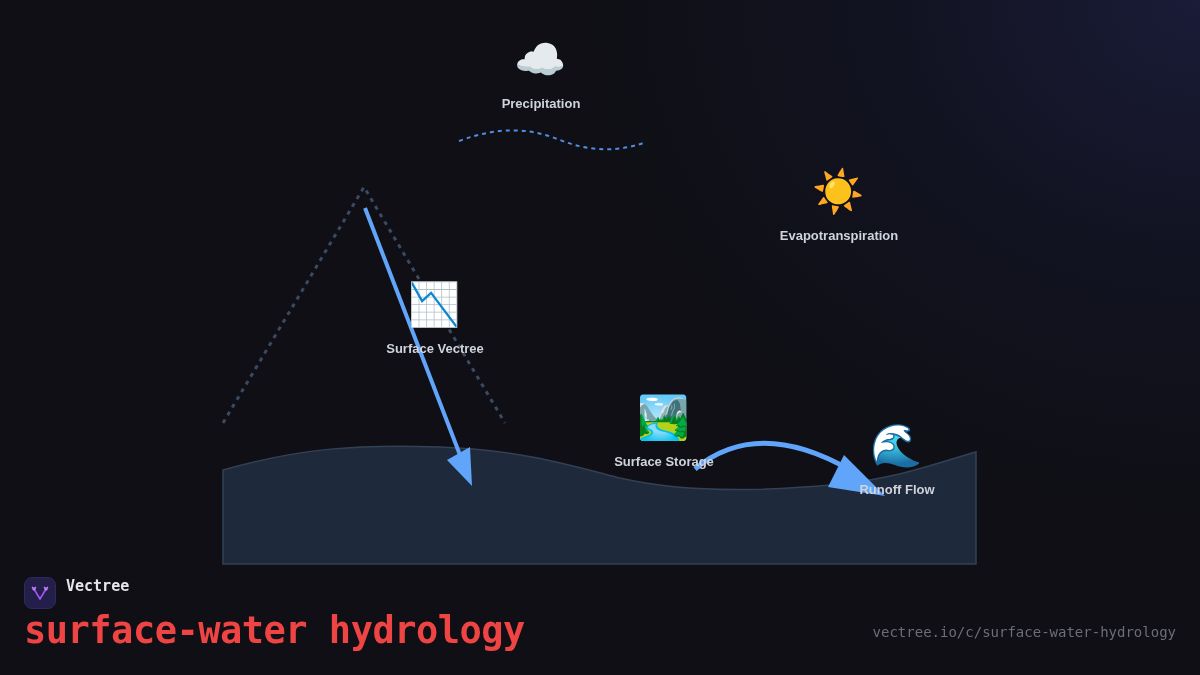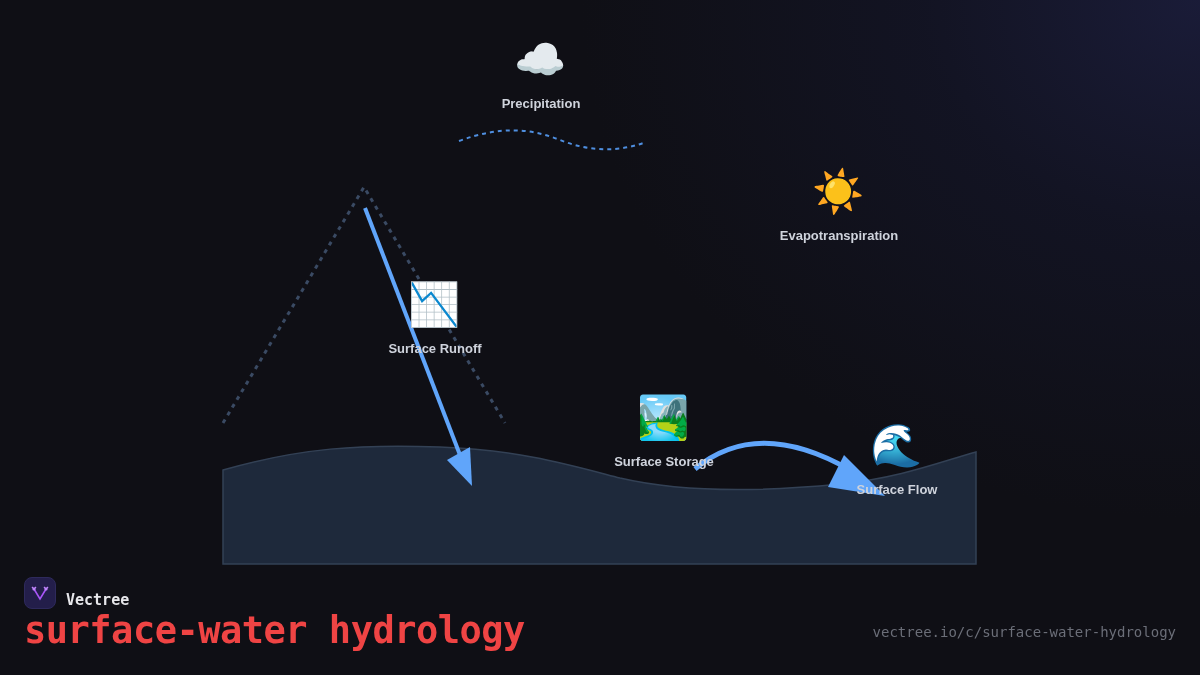--- a/index.html
+++ b/index.html
@@ -14,21 +14,21 @@
       radial-gradient(ellipse 620px 520px at 1200px 0px, rgba(28,30,62,0.85) 0%, rgba(22,24,48,0.5) 45%, rgba(15,15,21,0) 100%);
     pointer-events: none;
   }
   svg.diagram { position: absolute; left: 0; top: 0; }
   .node { position: absolute; text-align: center; transform: translateX(-50%); }
   .node .icon { font-size: 42px; line-height: 48px; height: 48px; display: block; }
   .node .label {
     display: block; margin-top: 12px; font-size: 13px; font-weight: bold;
     color: #cfd3dc; white-space: nowrap;
   }
-  .brand { position: absolute; left: 24px; top: 577px; display: flex; align-items: flex-end; }
+  .brand { position: absolute; left: 24px; top: 577px; display: flex; align-items: flex-start; }
   .logo {
     width: 32px; height: 32px; border-radius: 8px; background: #231e4a;
     border: 1px solid #2e2a5c; box-sizing: border-box;
     display: flex; align-items: center; justify-content: center;
   }
   .brand-name {
     margin-left: 10px; font-family: "DejaVu Sans Mono", monospace;
     font-size: 15px; font-weight: bold; color: #e6e6ea;
   }
   .title {
@@ -70,31 +70,31 @@
   <span class="label">Precipitation</span>
 </div>
 
 <div class="node" style="left:839px; top:168px;">
   <span class="icon">☀️</span>
   <span class="label">Evapotranspiration</span>
 </div>
 
 <div class="node" style="left:435px; top:281px;">
   <span class="icon">📉</span>
-  <span class="label">Surface Runoff</span>
+  <span class="label">Surface Vectree</span>
 </div>
 
 <div class="node" style="left:664px; top:394px;">
   <span class="icon">🏞️</span>
   <span class="label">Surface Storage</span>
 </div>
 
 <div class="node" style="left:897px; top:422px;">
   <span class="icon">🌊</span>
-  <span class="label">Surface Flow</span>
+  <span class="label">Runoff Flow</span>
 </div>
 
 <div class="brand">
   <div class="logo">
     <svg width="18" height="16" viewBox="0 0 18 16">
       <path d="M3,4 L9,14 L15,4" fill="none" stroke="#a855f7" stroke-width="1.6"></path>
       <path d="M3,4 L1,2 M3,4 L5,2 M15,4 L13,2 M15,4 L17,2" stroke="#c084fc" stroke-width="1.4"></path>
       <circle cx="3" cy="4" r="1.6" fill="#c084fc"></circle>
       <circle cx="15" cy="4" r="1.6" fill="#c084fc"></circle>
     </svg>

